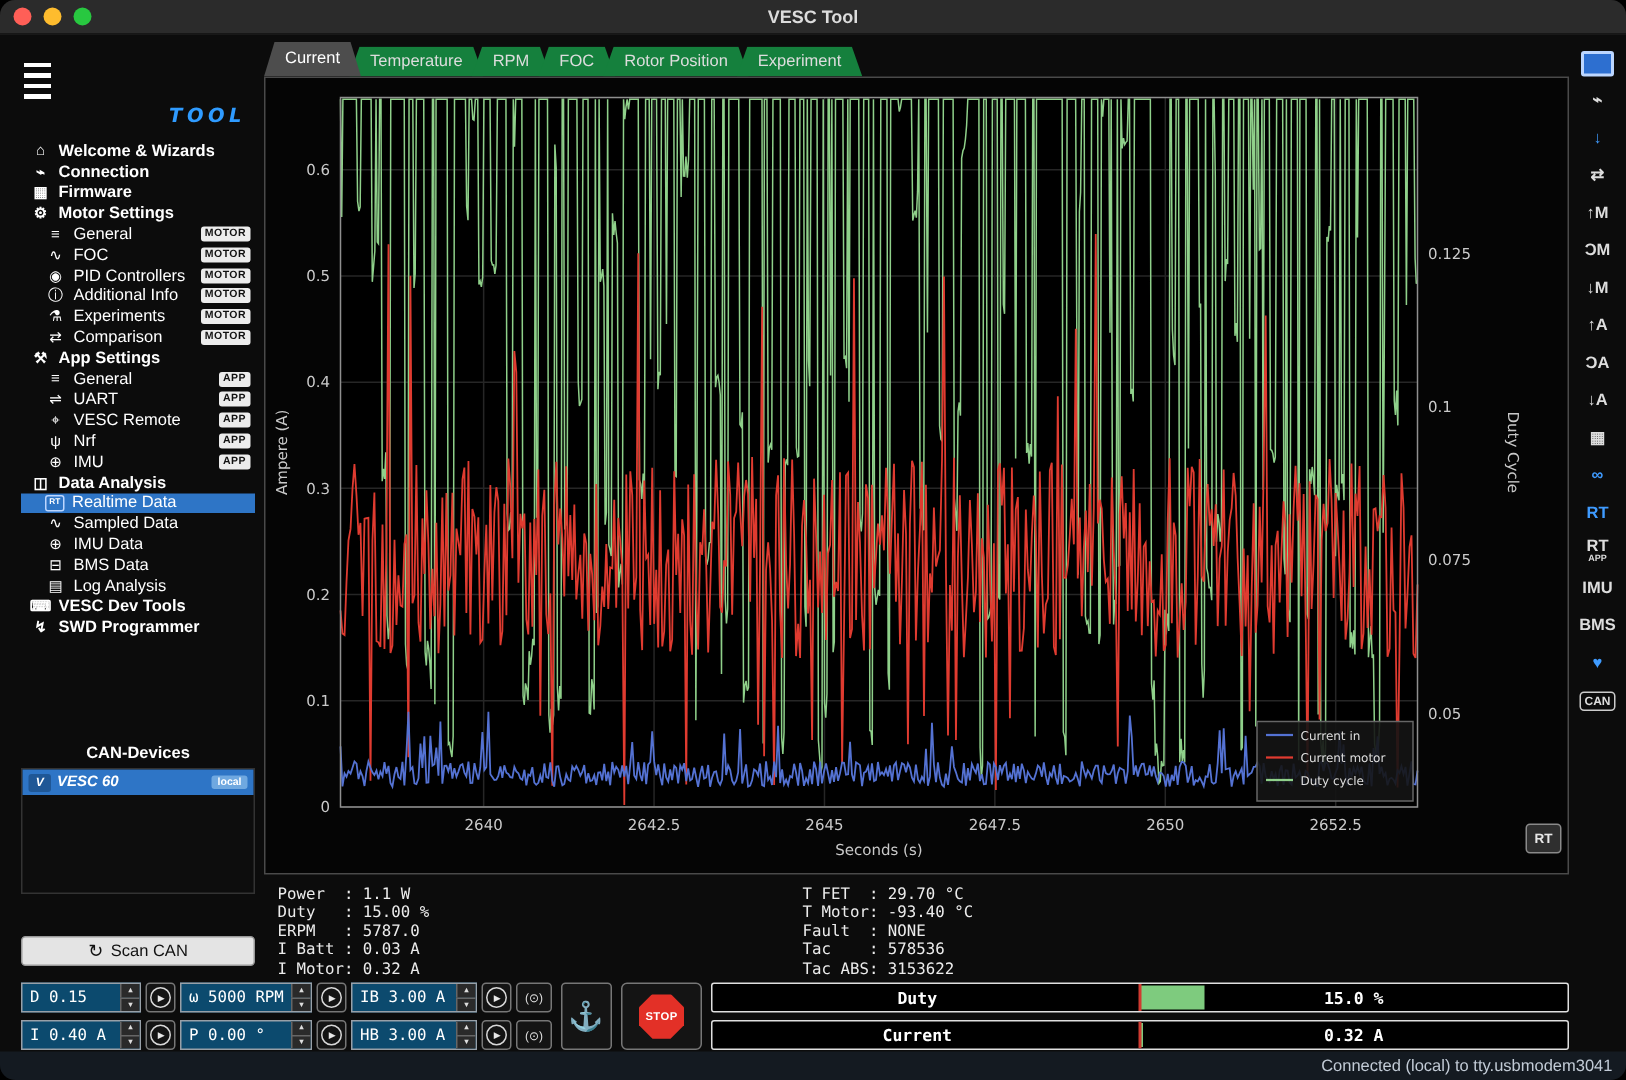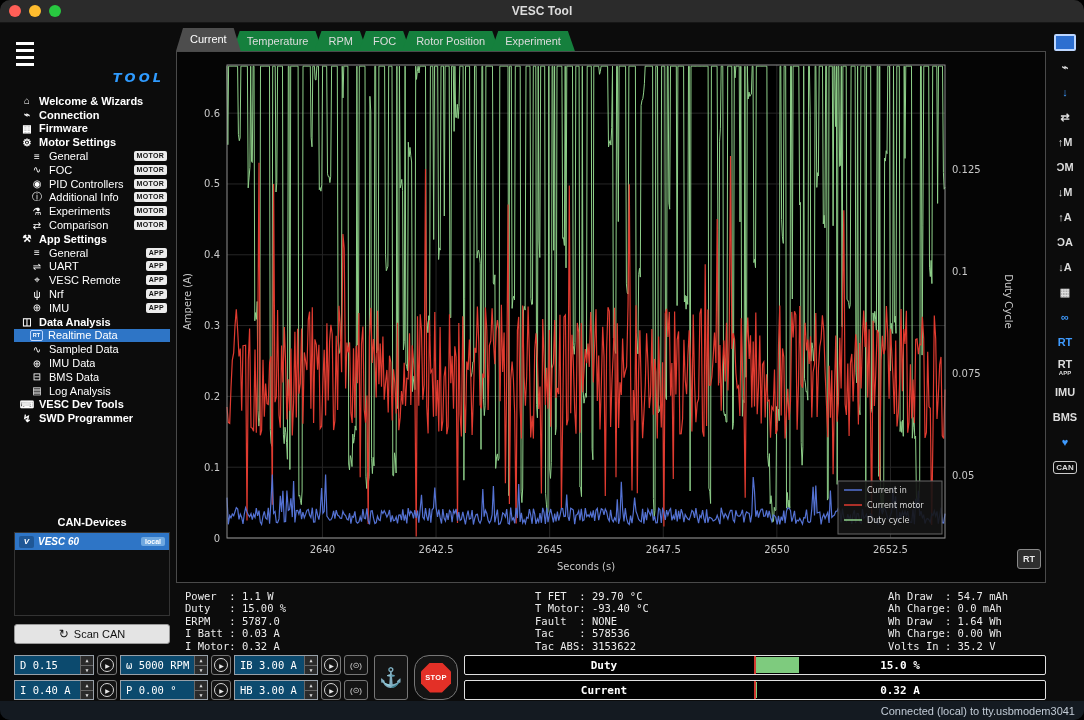--- a/index.html
+++ b/index.html
@@ -19,21 +19,21 @@
   .logo .reg{font-size:10px;vertical-align:super;}
   .logo .tool{position:absolute;right:6px;top:40px;color:#2f9bff;font-family:"DejaVu Sans",sans-serif;font-style:italic;font-weight:800;font-size:13px;letter-spacing:3px;}
   .nav-item{display:flex;align-items:center;height:13.8px;padding-left:6px;font-size:11px;color:#fff;cursor:default;}
   .nav-item.top{font-weight:700;}
   .nav-item.sub{padding-left:16px;font-weight:400;}
   .nav-item.selected{background:#2e75c6;}
   .nav-icon{display:inline-flex;width:14px;justify-content:center;margin-right:5px;font-size:10px;flex:none;}
   .nav-icon.rticon{background:#2e75c6;border:1px solid #bcd6ff;color:#fff;font-size:5.5px;font-weight:700;width:11px;height:9px;align-items:center;border-radius:2px;}
   .nav-label{white-space:nowrap;overflow:hidden;}
   .nav-badge{margin-left:auto;margin-right:3px;background:#ececec;color:#111;font-size:7px;font-weight:700;line-height:10px;padding:0 3px;border-radius:2px;letter-spacing:.3px;flex:none;}
-  .can-section{position:absolute;left:14px;top:516px;width:156px;}
+  .can-section{position:absolute;left:14px;top:496px;width:156px;}
   .can-title{text-align:center;color:#fff;font-size:11px;font-weight:700;margin-bottom:4px;}
   .can-list{height:84px;background:#0d0d0d;border:1px solid #333;box-sizing:border-box;}
   .can-row{height:17px;background:#2e75c6;display:flex;align-items:center;padding:0 4px;gap:4px;}
   .can-ico{width:15px;height:12px;background:#1f5796;border-radius:2px;color:#fff;font-size:8px;font-style:italic;font-weight:800;display:flex;align-items:center;justify-content:center;flex:none;}
   .can-name{color:#fff;font-size:10px;font-style:italic;font-weight:700;}
   .can-badge{margin-left:auto;background:#6fa8e0;color:#fff;font-size:7px;font-weight:700;padding:1px 4px;border-radius:2px;}
   .scan-btn{position:absolute;left:14px;top:624px;width:156px;height:20px;background:#e4e4e4;border:1px solid #999;border-radius:3px;color:#111;font-size:11px;display:flex;align-items:center;justify-content:center;gap:5px;font-family:"Liberation Sans",sans-serif;}
   .scan-ic{font-size:12px;line-height:12px;}
   
   .tabbar{position:absolute;left:176px;top:28px;height:23px;display:flex;align-items:flex-end;}
@@ -62,21 +62,21 @@
   .spin{box-sizing:border-box;height:20px;background:#0c4a6e;border:1px solid #98a0a8;color:#fff;font:10.5px "DejaVu Sans Mono",monospace;display:flex;align-items:center;padding-left:5px;}
   .spin-a{width:80px}.spin-b{width:88px}.spin-c{width:84px}
   .spin-txt{flex:1;white-space:nowrap;}
   .steppers{display:flex;flex-direction:column;height:18px;width:13px;flex:none;}
   .step{flex:1;font-size:5px;line-height:8px;text-align:center;color:#ddd;background:#2a2a2a;border-left:1px solid #666;}
   .step+.step{border-top:1px solid #666;}
   .play{width:20px;height:20px;background:#141414;border:1px solid #777;border-radius:3px;display:flex;align-items:center;justify-content:center;padding:0;flex:none;}
   .play-circle{width:14px;height:14px;border:1px solid #d8d8d8;border-radius:50%;color:#e8e8e8;font-size:6px;display:flex;align-items:center;justify-content:center;padding-left:1px;box-sizing:border-box;}
   .ccbtn{width:24px;height:20px;background:#141414;border:1px solid #777;border-radius:3px;color:#ddd;font-size:8px;padding:0;flex:none;}
   .anchor-btn{width:34px;background:#141414;border:1px solid #777;border-radius:3px;color:#fff;font-size:19px;display:flex;align-items:center;justify-content:center;padding:0;}
-  .stop-btn{width:44px;background:#141414;border:1px solid #777;border-radius:15px;display:flex;align-items:center;justify-content:center;padding:0;}
+  .stop-btn{width:54px;background:#141414;border:1px solid #777;border-radius:4px;display:flex;align-items:center;justify-content:center;padding:0;}
   .octagon{width:30px;height:30px;background:#e33027;clip-path:polygon(30% 0,70% 0,100% 30%,100% 70%,70% 100%,30% 100%,0 70%,0 30%);display:flex;align-items:center;justify-content:center;color:#fff;font-size:7.5px;font-weight:700;letter-spacing:.3px;}
   .gauges{flex:1;display:flex;flex-direction:column;justify-content:space-between;}
   .gauge{position:relative;height:20px;background:#000;border:1px solid #e0e0e0;border-radius:2px;display:flex;overflow:hidden;box-sizing:border-box;}
   .gfill{position:absolute;left:50%;top:1px;bottom:1px;background:#7ecb7e;z-index:1;}
   .gtick{position:absolute;left:calc(50% - 1px);top:0;bottom:0;width:2px;background:#d03a30;z-index:1;}
   .glabel,.gvalue{position:relative;width:50%;display:flex;align-items:center;color:#fff;font:700 11px "DejaVu Sans Mono",monospace;z-index:2;box-sizing:border-box;}
   .glabel{justify-content:center;padding-right:12px;}
   .gvalue{justify-content:center;}
   
   .statusbar{position:absolute;left:0;right:0;bottom:0;height:19px;background:#141a21;display:flex;align-items:center;justify-content:flex-end;padding-right:9px;color:#c2cbd6;font-size:11px;box-sizing:border-box;}
@@ -347,25 +347,20 @@
   <pre class="tp1">Power  : 1.1 W
 Duty   : 15.00 %
 ERPM   : 5787.0
 I Batt : 0.03 A
 I Motor: 0.32 A</pre>
   <pre class="tp2">T FET  : 29.70 °C
 T Motor: -93.40 °C
 Fault  : NONE
 Tac    : 578536
 Tac ABS: 3153622</pre>
-  <pre class="tp3">Ah Draw  : 54.7 mAh
-Ah Charge: 0.0 mAh
-Wh Draw  : 1.64 Wh
-Wh Charge: 0.00 Wh
-Volts In : 35.2 V</pre>
 </div>
 
 <div class="controls">
   <div class="spin-rows">
     <div class="crow">
         <div class="spin spin-a">
           <span class="spin-txt">D 0.15</span>
           <span class="steppers">
             <span class="step">▲</span>
             <span class="step">▼</span>

